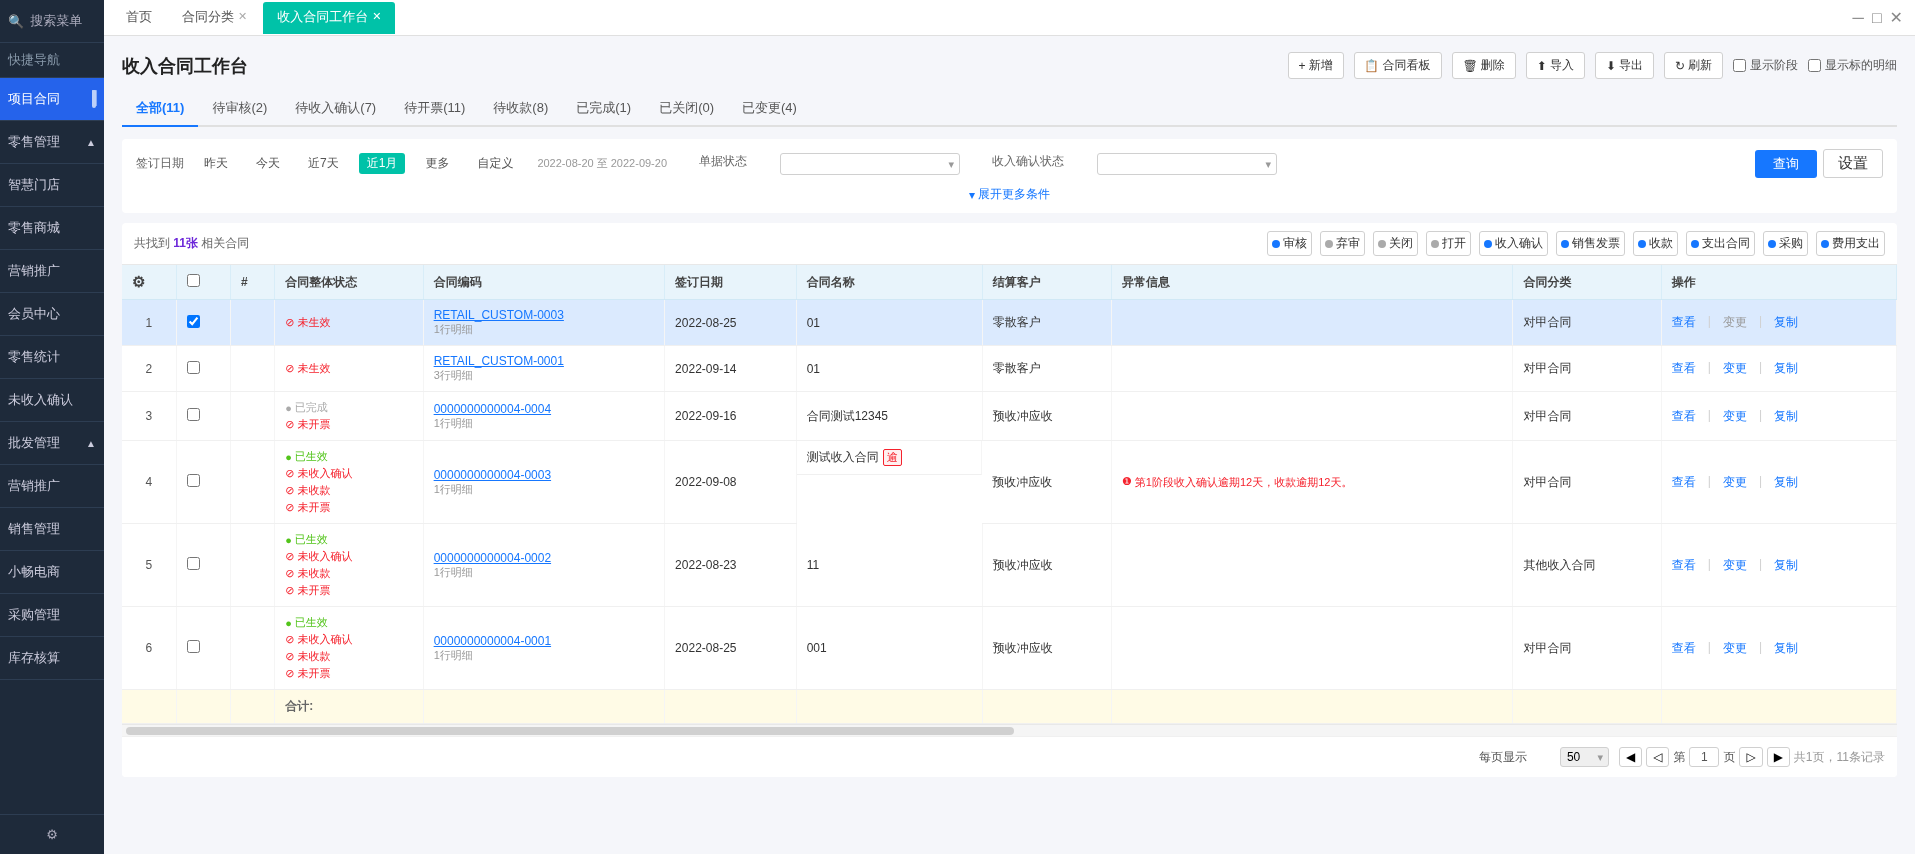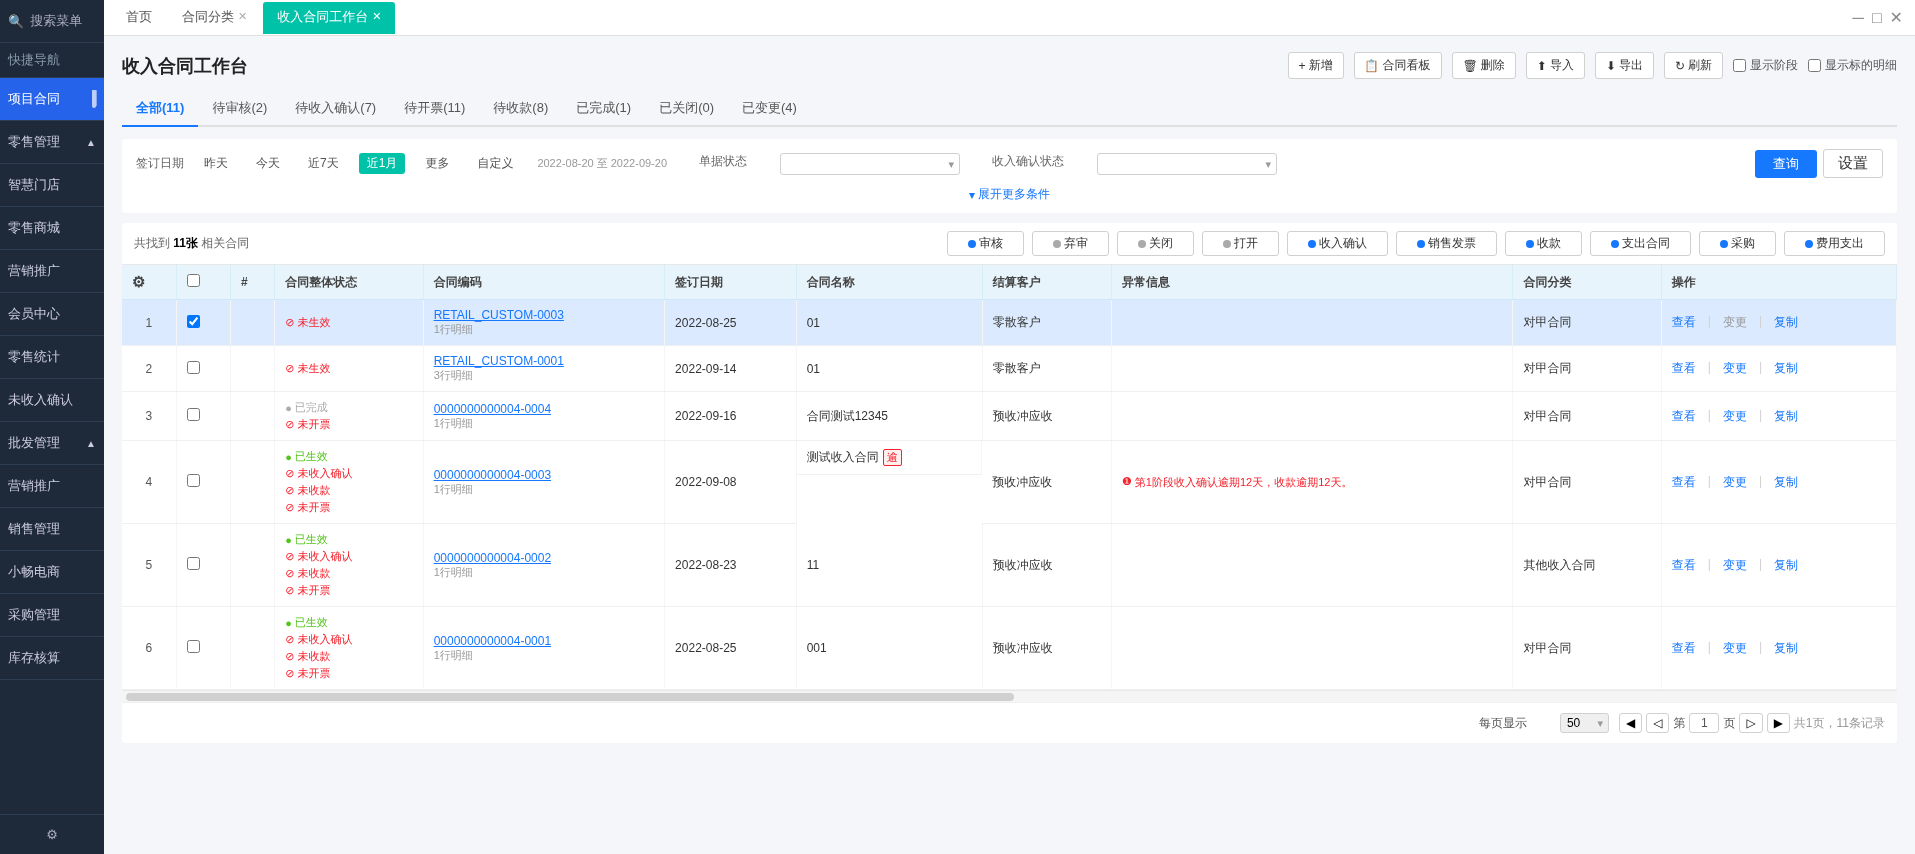--- a/index.html
+++ b/index.html
@@ -54,23 +54,23 @@
     .filter-select select { border: 1px solid #d0d0d0; padding: 3px 24px 3px 8px; border-radius: 3px; font-size: 12px; color: #555; background: #fff; appearance: none; -webkit-appearance: none; cursor: pointer; min-width: 180px; }
     .select-wrapper { position: relative; margin-left: 27px; }
     .select-wrapper::after { content: '▾'; position: absolute; right: 6px; top: 50%; transform: translateY(-50%); font-size: 11px; color: #999; pointer-events: none; }
     .expand-btn { font-size: 12px; color: #1677ff; cursor: pointer; display: flex; align-items: center; gap: 3px; border: none; background: none; }
     .filter-actions { display: flex; gap: 6px; align-items: center; }
 
     
     .table-section { background: #fff; border-radius: 4px; overflow: hidden; }
     .table-toolbar { display: flex; align-items: center; justify-content: space-between; padding: 8px 12px; border-bottom: 1px solid #e8e8e8; }
     .result-info { font-size: 12px; color: #666; }
-    .result-info span { color: #000000; font-weight: bold; margin-top: 16px; }
+    .result-info span { color: #6d28d9; font-weight: bold; margin-top: 16px; }
     .action-btns { display: flex; gap: 8px; flex-wrap: wrap; }
-    .action-btn { display: flex; align-items: center; gap: 3px; padding: 3px 20px; border: 1px solid #d0d0d0; background: #fff; border-radius: 3px; cursor: pointer; font-size: 12px; color: #333; white-space: nowrap; }
+    .action-btn { display: flex; align-items: center; gap: 3px; padding: 3px 4px; border: 1px solid #d0d0d0; background: #fff; border-radius: 3px; cursor: pointer; font-size: 12px; color: #333; white-space: nowrap; }
     .action-btn .dot { width: 8px; height: 8px; border-radius: 50%; display: inline-block; }
     .dot-blue { background: #1677ff; }
     .dot-gray { background: #aaa; }
 
     
     .data-table { width: 100%; border-collapse: collapse; font-size: 12px; }
     .data-table thead th { background: #e8f4fb; padding: 8px 10px; text-align: left; font-weight: 600; color: #444; border-bottom: 1px solid #d0e8f5; white-space: nowrap; border-right: 1px solid #d8edf8; }
     .data-table tbody td { padding: 8px 10px; border-bottom: 1px solid #f0f0f0; border-right: 1px solid #f5f5f5; vertical-align: middle; }
     .data-table tbody tr.selected td { background: #dbeafe; }
 
@@ -552,20 +552,33 @@
               <div class="row-ops">
                 <span class="row-op">查看</span>
                 <span class="row-op-sep">|</span>
                 <span class="row-op">变更</span>
                 <span class="row-op-sep">|</span>
                 <span class="row-op">复制</span>
               </div>
             </td>
           </tr>
 
+          <tr class="total-row">
+            <td></td>
+            <td></td>
+            <td></td>
+            <td>合计:</td>
+            <td></td>
+            <td></td>
+            <td></td>
+            <td></td>
+            <td></td>
+            <td></td>
+            <td></td>
+          </tr>
         </tbody>
       </table>
 
       <div style="height:12px;background:#f5f5f5;border-top:1px solid #e8e8e8;overflow:hidden;">
         <div style="width:50%;height:8px;background:#d0d0d0;border-radius:4px;margin:2px 0 2px 4px;cursor:pointer;"></div>
       </div>
 
       <div class="pagination">
         <div class="page-size">
           <span>每页显示</span>

